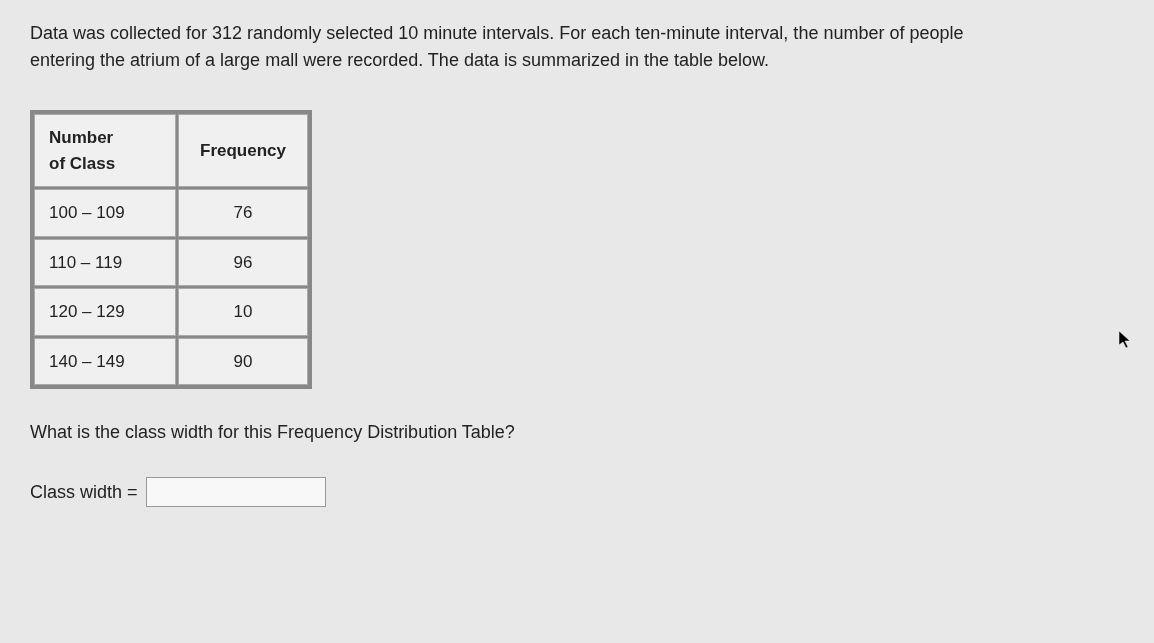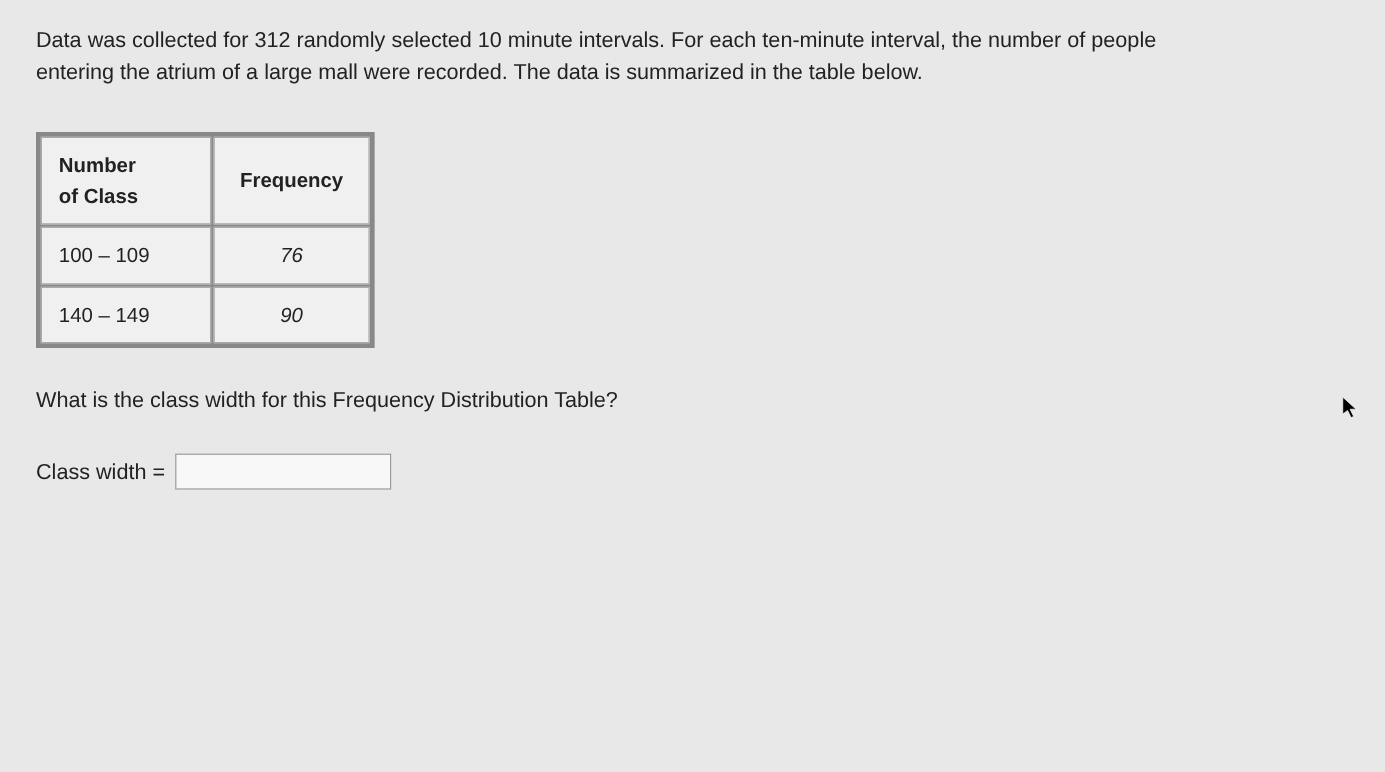--- a/index.html
+++ b/index.html
@@ -42,21 +42,20 @@
     }
     th.col-header-1 {
       width: 142px;
     }
     th.col-header-2 {
       width: 130px;
       text-align: center;
     }
     td.freq-cell {
       text-align: center;
-      font-style: italic;
     }
     .question-text {
       margin-bottom: 24px;
     }
     .answer-row {
       display: flex;
       align-items: center;
       gap: 8px;
       margin-top: 31px;
     }
@@ -90,20 +89,28 @@
       </th>
       <th class="col-header-2">Frequency</th>
     </tr>
   </thead>
   <tbody>
     <tr>
       <td>100 – 109</td>
       <td class="freq-cell">76</td>
     </tr>
     <tr>
+      <td>110 – 119</td>
+      <td class="freq-cell">96</td>
+    </tr>
+    <tr>
+      <td>120 – 129</td>
+      <td class="freq-cell">10</td>
+    </tr>
+    <tr>
       <td>140 – 149</td>
       <td class="freq-cell">90</td>
     </tr>
   </tbody>
 </table>
 
 <p class="question-text">What is the class width for this Frequency Distribution Table?</p>
 
 <div class="answer-row">
   <span>Class width =</span>

